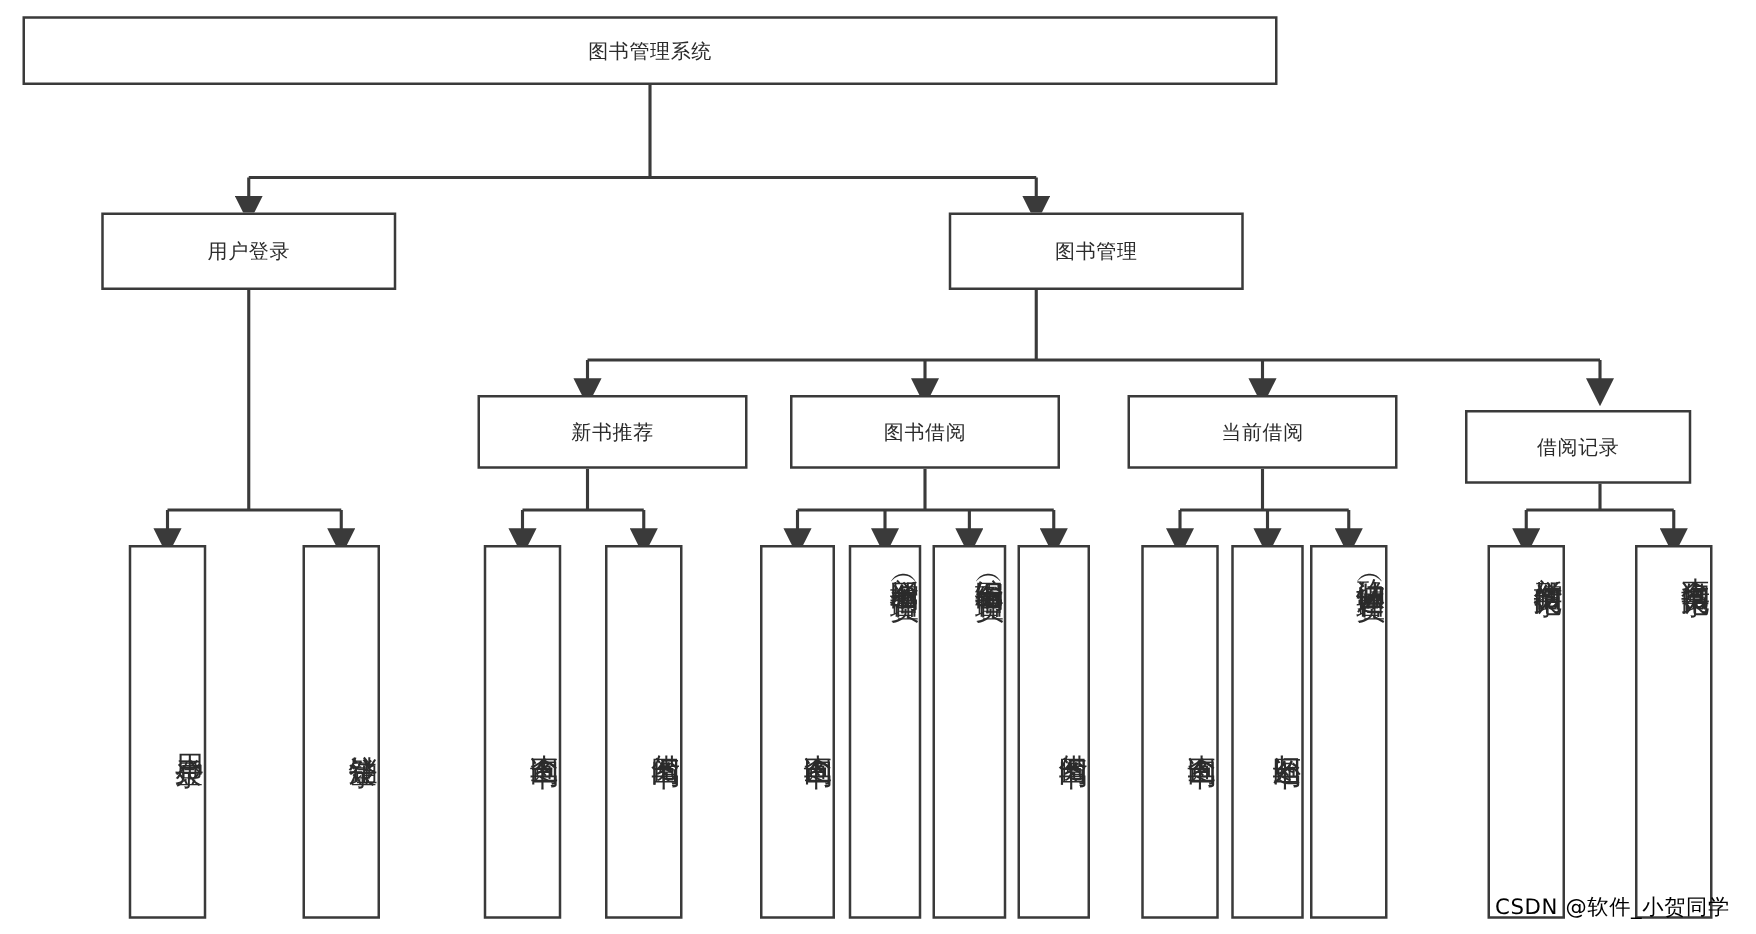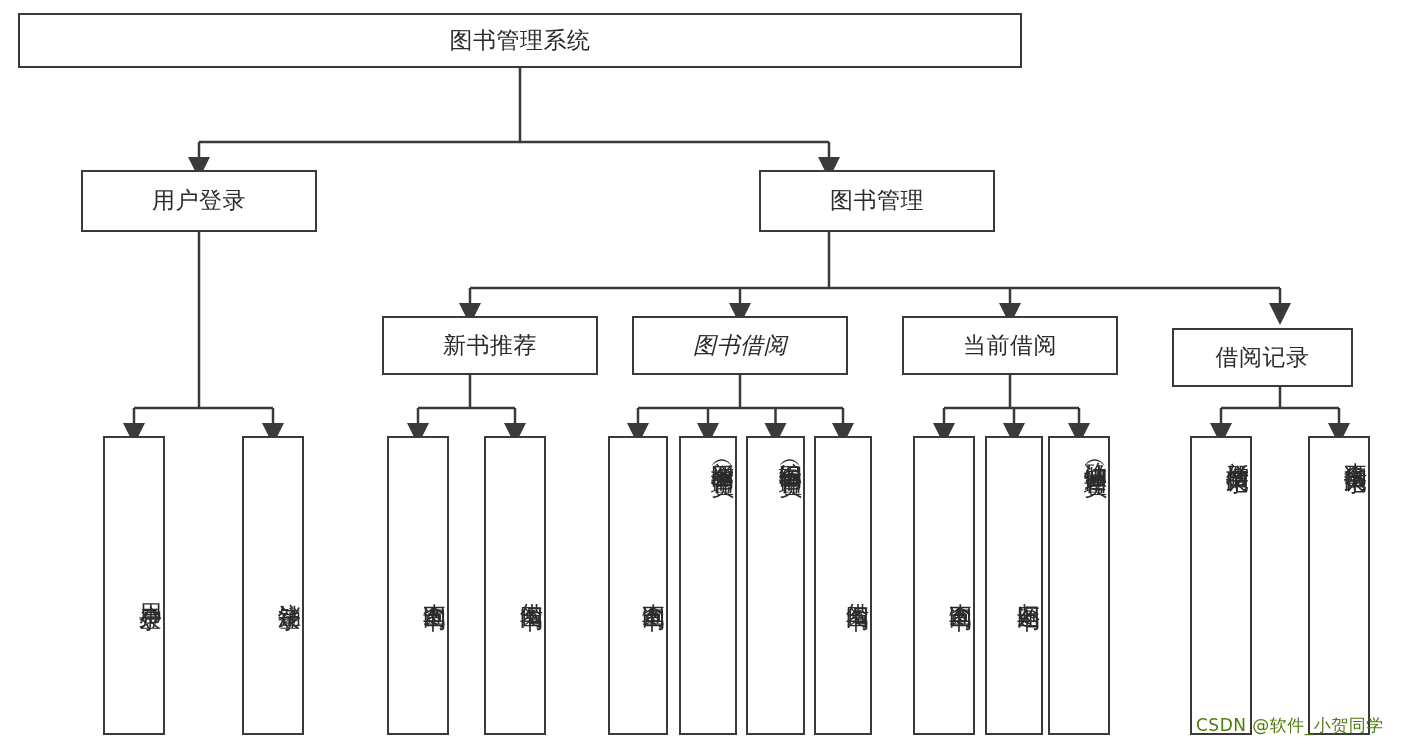--- a/index.html
+++ b/index.html
@@ -32,21 +32,21 @@
     background: #ffffff;
     color: #2b2b2b;
     display: flex;
     align-items: center;
     justify-content: center;
     text-align: center;
   }
   .node.level-0,
   .node.level-1,
   .node.level-2 {
-    font-size: 23px;
+    font-size: 16px;
     line-height: 1.2;
     letter-spacing: 0.5px;
   }
   .node.leaf {
     font-size: 23px;
     line-height: 1.12;
     writing-mode: vertical-rl;
     text-orientation: upright;
     align-items: flex-start;
     justify-content: center;
@@ -56,21 +56,21 @@
   .node.leaf.top-aligned {
     justify-content: flex-start;
   }
   .node-label {
     display: block;
     white-space: pre-line;
   }
   .watermark {
     position: absolute;
     font-size: 17px;
-    color: #4d7c0f;
+    color: #000000;
     letter-spacing: 0.5px;
     white-space: nowrap;
     user-select: none;
   }
 </style>
 </head>
 <body>
 
 <div id="diagram-root">
 
@@ -123,21 +123,21 @@
       </div>
       <div class="node level-1" style="left: 81px; top: 170px; width: 236px; height: 62px;">
         <span class="node-label">用户登录</span>
       </div>
       <div class="node level-1" style="left: 711px; top: 170px; width: 236px; height: 62px; margin-left: 48px;">
         <span class="node-label">图书管理</span>
       </div>
       <div class="node level-2" style="left: 362px; top: 316px; width: 216px; height: 59px; margin-left: 20px;">
         <span class="node-label">新书推荐</span>
       </div>
-      <div class="node level-2" style="left: 632px; top: 316px; width: 216px; height: 59px; font-style: italic;">
+      <div class="node level-2" style="left: 632px; top: 316px; width: 216px; height: 59px;">
         <span class="node-label">图书借阅</span>
       </div>
       <div class="node level-2" style="left: 902px; top: 316px; width: 216px; height: 59px;">
         <span class="node-label">当前借阅</span>
       </div>
       <div class="node level-2" style="left: 1172px; top: 328px; width: 181px; height: 59px;">
         <span class="node-label">借阅记录</span>
       </div>
       <div class="node level-3 leaf" style="left: 103px; top: 436px; width: 62px; height: 299px;">
         <span class="node-label">用户登录</span>

